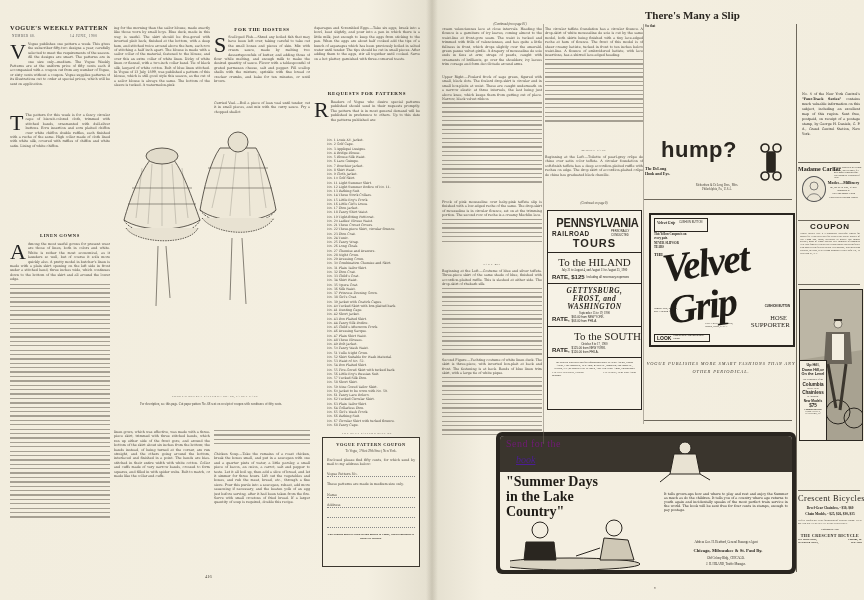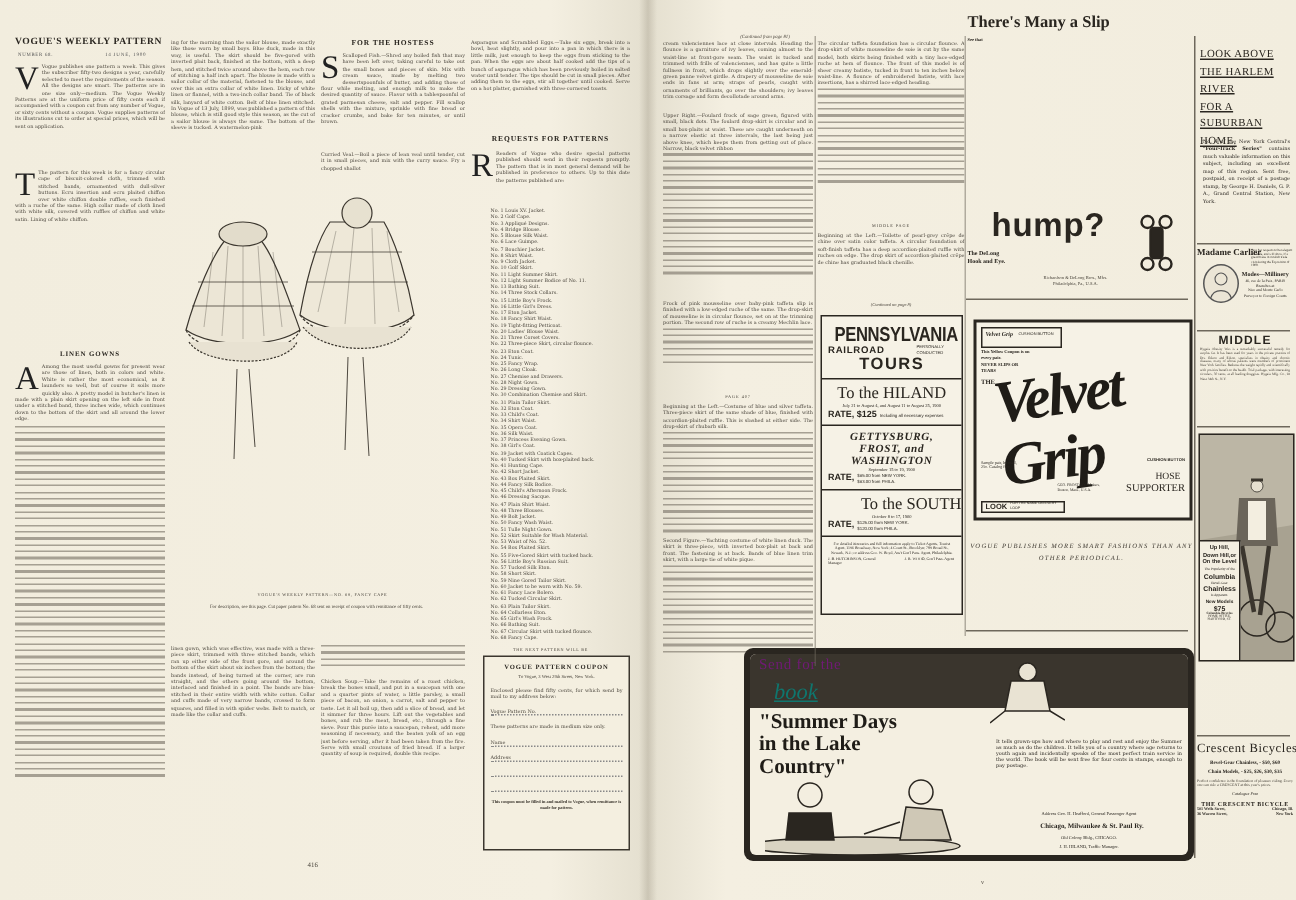--- a/index.html
+++ b/index.html
@@ -427,21 +427,21 @@
     </div>
   </div>
 
   <div class="abs serif" style="left:214px;top:360px;width:150px;font-size:4.4px;line-height:8.4px;font-style:italic;letter-spacing:.9px;text-align:center;color:#3b362e;">VOGUE PUBLISHES MORE SMART FASHIONS THAN ANY OTHER PERIODICAL.</div>
   <div class="rule" style="left:212px;top:420px;width:148px;height:.7px;"></div>
 
   <div class="abs" style="left:64px;top:432px;width:300px;height:142px;background:#2a2620;border-radius:6px;">
     <div style="position:absolute;left:4px;top:4px;right:4px;bottom:4px;background:#f4efe1;border-radius:4px;overflow:hidden;">
       <div style="position:absolute;left:0;top:0;width:100%;height:36px;background:#3a352d;"></div>
       <div class="serif" style="position:absolute;left:6px;top:2px;font-size:10px;color:#701a75;letter-spacing:.5px;">Send for the</div>
-      <div class="serif" style="position:absolute;left:16px;top:18px;font-size:15px;font-style:italic;color:#0f766e;text-decoration:underline;font-family:Liberation Serif, serif;">book</div>
+      <div class="serif" style="position:absolute;left:16px;top:18px;font-size:10px;font-style:italic;color:#4c1d95;text-decoration:underline;font-family:Liberation Serif, serif;">book</div>
       <div class="serif" style="position:absolute;left:6px;top:38px;font-size:14px;font-weight:bold;line-height:15px;color:#1f1c17;">
         <div>"Summer Days</div>
         <div>in the Lake</div>
         <div>Country"</div>
       </div>
       <div style="position:absolute;left:160px;top:4px;">
         <svg width="50" height="44" viewBox="0 0 50 44">
             <g fill="#e9e3d3" stroke="#2a2620" stroke-width="1">
               <circle cx="25" cy="8" r="6"></circle>
               <path d="M14 14 L36 14 L40 34 L10 34 Z"></path>
@@ -466,26 +466,20 @@
       <div class="serif" style="position:absolute;left:160px;top:112px;width:136px;text-align:center;font-size:4.6px;font-weight:bold;">Chicago, Milwaukee &amp; St. Paul Ry.</div>
       <div class="serif" style="position:absolute;left:164px;top:120px;width:124px;text-align:center;font-size:3px;">Old Colony Bldg., CHICAGO.</div>
       <div class="serif" style="position:absolute;left:164px;top:126px;width:124px;text-align:center;font-size:3px;">J. H. HILAND, Traffic Manager.</div>
     </div>
   </div>
 
   <div class="abs serif" style="left:222px;top:585px;font-size:4px;color:#4b463d;">v</div>
 
   <div class="rule" style="left:364px;top:24px;width:.8px;height:548px;"></div>
 
-  <div class="abs serif" style="left:368px;top:31px;width:62px;font-size:7.2px;line-height:11.6px;text-decoration:underline;letter-spacing:.3px;color:#2a2620;">
-    <div>LOOK ABOVE</div>
-    <div>THE HARLEM RIVER</div>
-    <div>FOR A</div>
-    <div>SUBURBAN HOME.</div>
-  </div>
   <div class="abs txt" style="left:370px;top:92px;width:58px;font-size:3.3px;line-height:5px;color:#2a2620;">
     <span>No. 4 of the New York Central's</span> <b>"Four-Track Series"</b> <span>contains much valuable information on this subject, including an excellent map of this region. Sent free, postpaid, on receipt of a postage stamp, by George H. Daniels, G. P. A., Grand Central Station, New York.</span>
   </div>
   <div class="rule" style="left:366px;top:162px;width:62px;height:.6px;"></div>
 
   <div class="abs" style="left:366px;top:166px;width:64px;height:50px;">
     <div class="serif" style="position:absolute;left:0;top:0;font-size:6px;font-weight:bold;">Madame Carlier</div>
     <div class="serif" style="position:absolute;left:36px;top:0;width:28px;font-size:2.2px;line-height:2.6px;">pays her respects to her elegant clientele, and will show, if a great house in modish trade visit during the Exposition of 1900.</div>
     <div style="position:absolute;left:4px;top:10px;width:22px;height:24px;border:1px solid #555;border-radius:50%;background:#ebe5d5;">
       <svg width="22" height="24" viewBox="0 0 22 24">
@@ -498,21 +492,21 @@
     <div class="serif" style="position:absolute;left:27px;top:14px;width:37px;text-align:center;font-size:4px;font-weight:bold;">Modes—Millinery</div>
     <div class="serif" style="position:absolute;left:27px;top:20px;width:37px;text-align:center;font-size:2.6px;line-height:3.2px;">
       <div>46, rue de la Paix, PARIS</div>
       <div>Branches at</div>
       <div>Nice and Monte Carlo</div>
       <div>Purveyor to Foreign Courts</div>
     </div>
   </div>
   <div class="rule" style="left:366px;top:220px;width:62px;height:.6px;"></div>
 
-  <div class="abs sans" style="left:366px;top:222px;width:64px;text-align:center;font-size:8px;font-weight:bold;letter-spacing:.8px;">MIDDLE</div>
+  <div class="abs sans" style="left:366px;top:222px;width:64px;text-align:center;font-size:8px;font-weight:bold;letter-spacing:.8px;">COUPON</div>
   <div class="abs serif" style="left:368px;top:232px;width:60px;font-size:2.3px;line-height:2.8px;text-align:justify;color:#3b362e;">Hygeia Obesity Wax is a remarkably successful remedy for surplus fat. It has been used for years in the private practice of Drs. Edson and Edson, specialists in obesity and chronic diseases, many of whose patients were members of prominent New York families. Reduces the weight rapidly and scientifically with positive benefit to the health. Trial package, with interesting circulars, 50 cents, at all leading druggists. Hygeia Mfg. Co., 18 West 34th St., N.Y.</div>
   <div class="rule" style="left:366px;top:284px;width:62px;height:.6px;"></div>
 
   <div class="abs" style="left:367px;top:289px;width:62px;height:150px;border:1px solid #2a2620;background:#cfc9b9;overflow:hidden;">
     <svg width="62" height="150" viewBox="0 0 62 150" style="position:absolute;left:0;top:0;">
       <rect width="62" height="70" fill="#bcb6a5"></rect>
       <path d="M0 70 L62 60 L62 150 L0 150 Z" fill="#a8a291"></path>
       <g stroke="#2a2620" fill="none" stroke-width="1">
         <circle cx="38" cy="122" r="12"></circle>
           <circle cx="54" cy="128" r="10"></circle>

